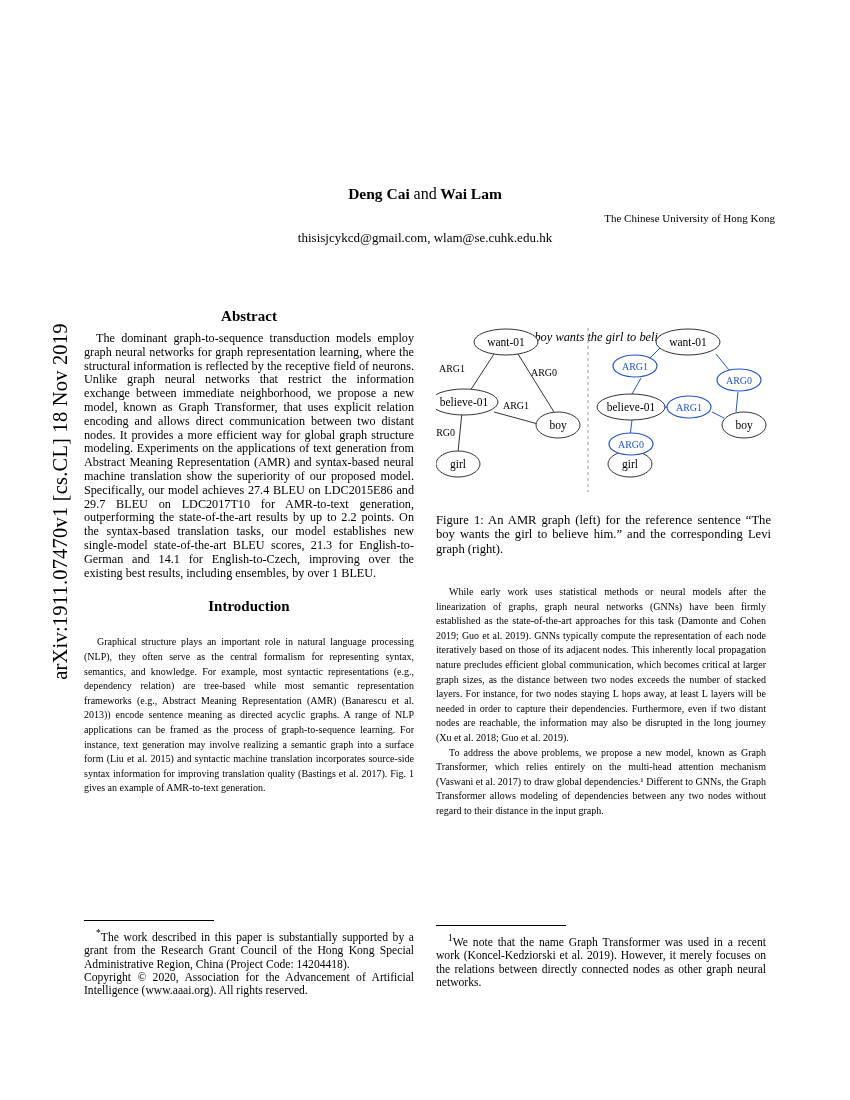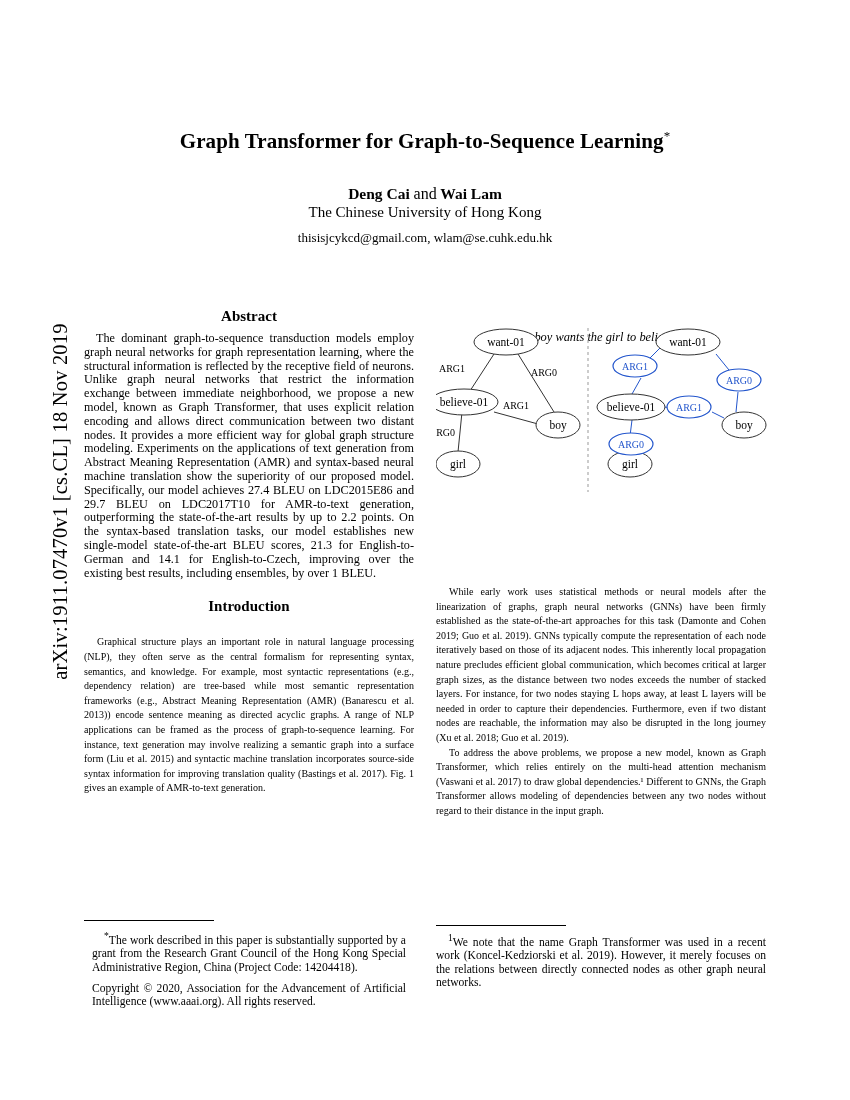--- a/index.html
+++ b/index.html
@@ -57,24 +57,24 @@
     width: 700px;
     text-align: center;
     font-size: 15.5px;
     font-weight: bold;
   }
   .authors .and { font-weight: normal; font-size: 16px; }
 
   .affil {
     position: absolute;
     left: 75px;
-    top: 204px;
-    width: 700px;
-    text-align: center;
-    font-size: 15px;
+    top: 212px;
+    width: 700px;
+    text-align: right;
+    font-size: 11px;
   }
   .email {
     position: absolute;
     left: 75px;
     top: 230px;
     width: 700px;
     text-align: center;
     font-size: 13px;
   }
 
@@ -120,21 +120,21 @@
   p.body + p.body { margin-top: 0px; }
   .fn-left {
     position: absolute;
     left: 84px;
     top: 920px;
     width: 330px;
     font-size: 11.6px;
     line-height: 13.4px;
     text-align: justify;
   }
-  .fn-left p { margin: 8px; }
+  .fn-left p { margin: 0; }
   .fn-left p.first { text-indent: 12px; }
   .fn-right {
     position: absolute;
     left: 436px;
     top: 925px;
     width: 330px;
     font-size: 11.6px;
     line-height: 13.4px;
     text-align: justify;
   }
@@ -177,23 +177,20 @@
 
   svg.graphfig { position: absolute; left: 0; top: 0; }
 </style>
 </head>
 <body>
 
 <div class="page">
 
   <div class="arxiv-stamp">arXiv:1911.07470v1  [cs.CL]  18 Nov 2019</div>
 
-  <div class="title">
-    <span>Graph Transformer for Graph-to-Sequence Learning</span><sup>*</sup>
-  </div>
 
   <div class="authors">
     <span>Deng Cai</span>
     <span class="and">and</span>
     <span>Wai Lam</span>
   </div>
   <div class="affil">The Chinese University of Hong Kong</div>
   <div class="email">thisisjcykcd@gmail.com, wlam@se.cuhk.edu.hk</div>
 
   <div class="col-left">
@@ -266,20 +263,21 @@
       <text x="303" y="72" text-anchor="middle" font-family="Liberation Serif, serif" font-size="10" fill="#2255cc">ARG0</text>
 
       <ellipse cx="253" cy="95" rx="22" ry="11" fill="#fff" stroke="#2255cc" stroke-width="1.2"></ellipse>
       <text x="253" y="99" text-anchor="middle" font-family="Liberation Serif, serif" font-size="10" fill="#2255cc">ARG1</text>
 
       <ellipse cx="195" cy="132" rx="22" ry="11" fill="#fff" stroke="#2255cc" stroke-width="1.2"></ellipse>
       <text x="195" y="136" text-anchor="middle" font-family="Liberation Serif, serif" font-size="10" fill="#2255cc">ARG0</text>
     </svg>
   </div>
 
+  <div class="fig-caption">Figure 1: An AMR graph (left) for the reference sentence “The boy wants the girl to believe him.” and the corresponding Levi graph (right).</div>
 
   <div class="col-right" style="top:585px;">
     <p class="body">While early work uses statistical methods or neural models after the linearization of graphs, graph neural networks (GNNs) have been firmly established as the state-of-the-art approaches for this task (Damonte and Cohen 2019; Guo et al. 2019). GNNs typically compute the representation of each node iteratively based on those of its adjacent nodes. This inherently local propagation nature precludes efficient global communication, which becomes critical at larger graph sizes, as the distance between two nodes exceeds the number of stacked layers. For instance, for two nodes staying L hops away, at least L layers will be needed in order to capture their dependencies. Furthermore, even if two distant nodes are reachable, the information may also be disrupted in the long journey (Xu et al. 2018; Guo et al. 2019).</p>
     <p class="body">To address the above problems, we propose a new model, known as Graph Transformer, which relies entirely on the multi-head attention mechanism (Vaswani et al. 2017) to draw global dependencies.¹ Different to GNNs, the Graph Transformer allows modeling of dependencies between any two nodes without regard to their distance in the input graph.</p>
   </div>
 
   <div class="fn-right">
     <div class="rule-line"></div>
     <p class="first"><sup>1</sup><span>We note that the name Graph Transformer was used in a recent work (Koncel-Kedziorski et al. 2019). However, it merely focuses on the relations between directly connected nodes as other graph neural networks.</span></p>
   </div>

